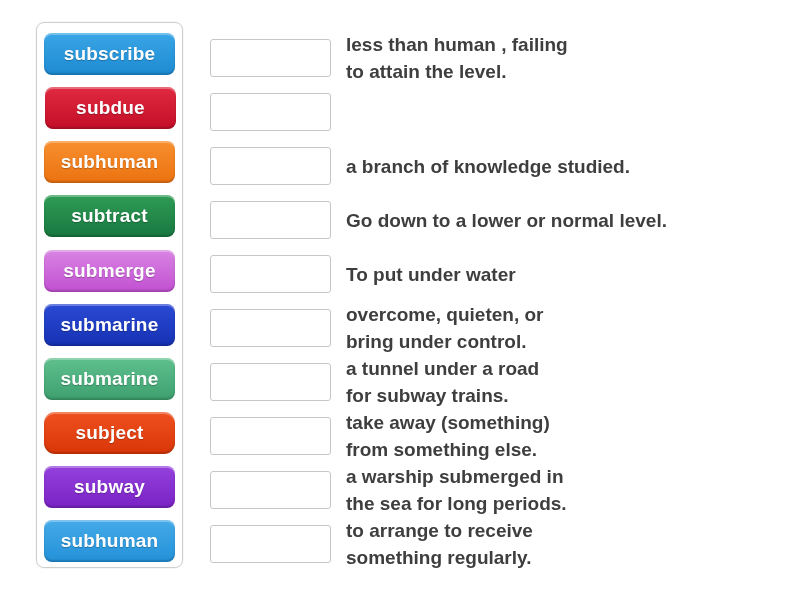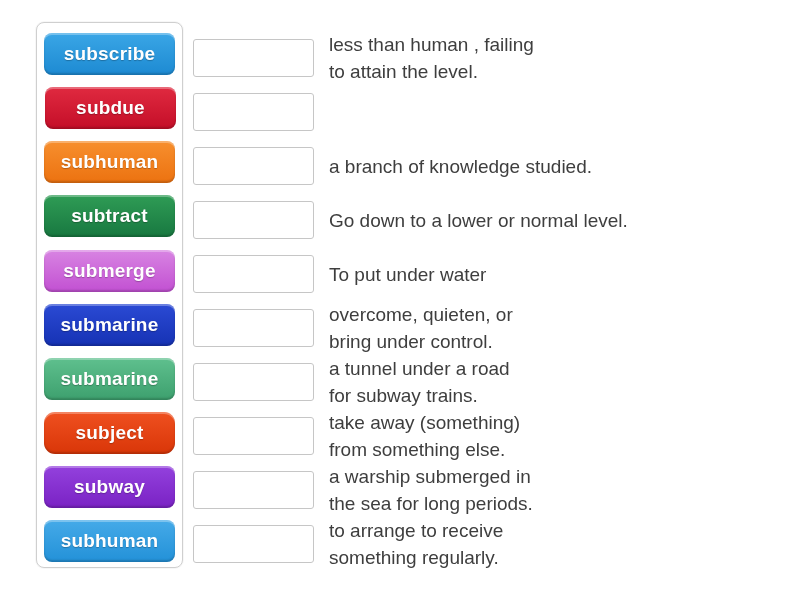--- a/index.html
+++ b/index.html
@@ -40,23 +40,24 @@
     font-weight: bold;
     font-size: 19px;
     letter-spacing: 0.2px;
     text-shadow: 0 1px 1px rgba(0,0,0,0.25);
     box-shadow: inset 0 2px 0 rgba(255,255,255,0.30), inset 0 -2px 2px rgba(0,0,0,0.18);
     cursor: grab;
     user-select: none;
   }
   .rows {
     position: absolute;
-    left: 193px;
+    left: 210px;
     top: 31px;
     width: 580px;
+    font-weight: bold;
   }
   .match-row {
     height: 54px;
     display: flex;
     align-items: center;
   }
   .dropbox {
     width: 121px;
     height: 38px;
     flex: 0 0 121px;

